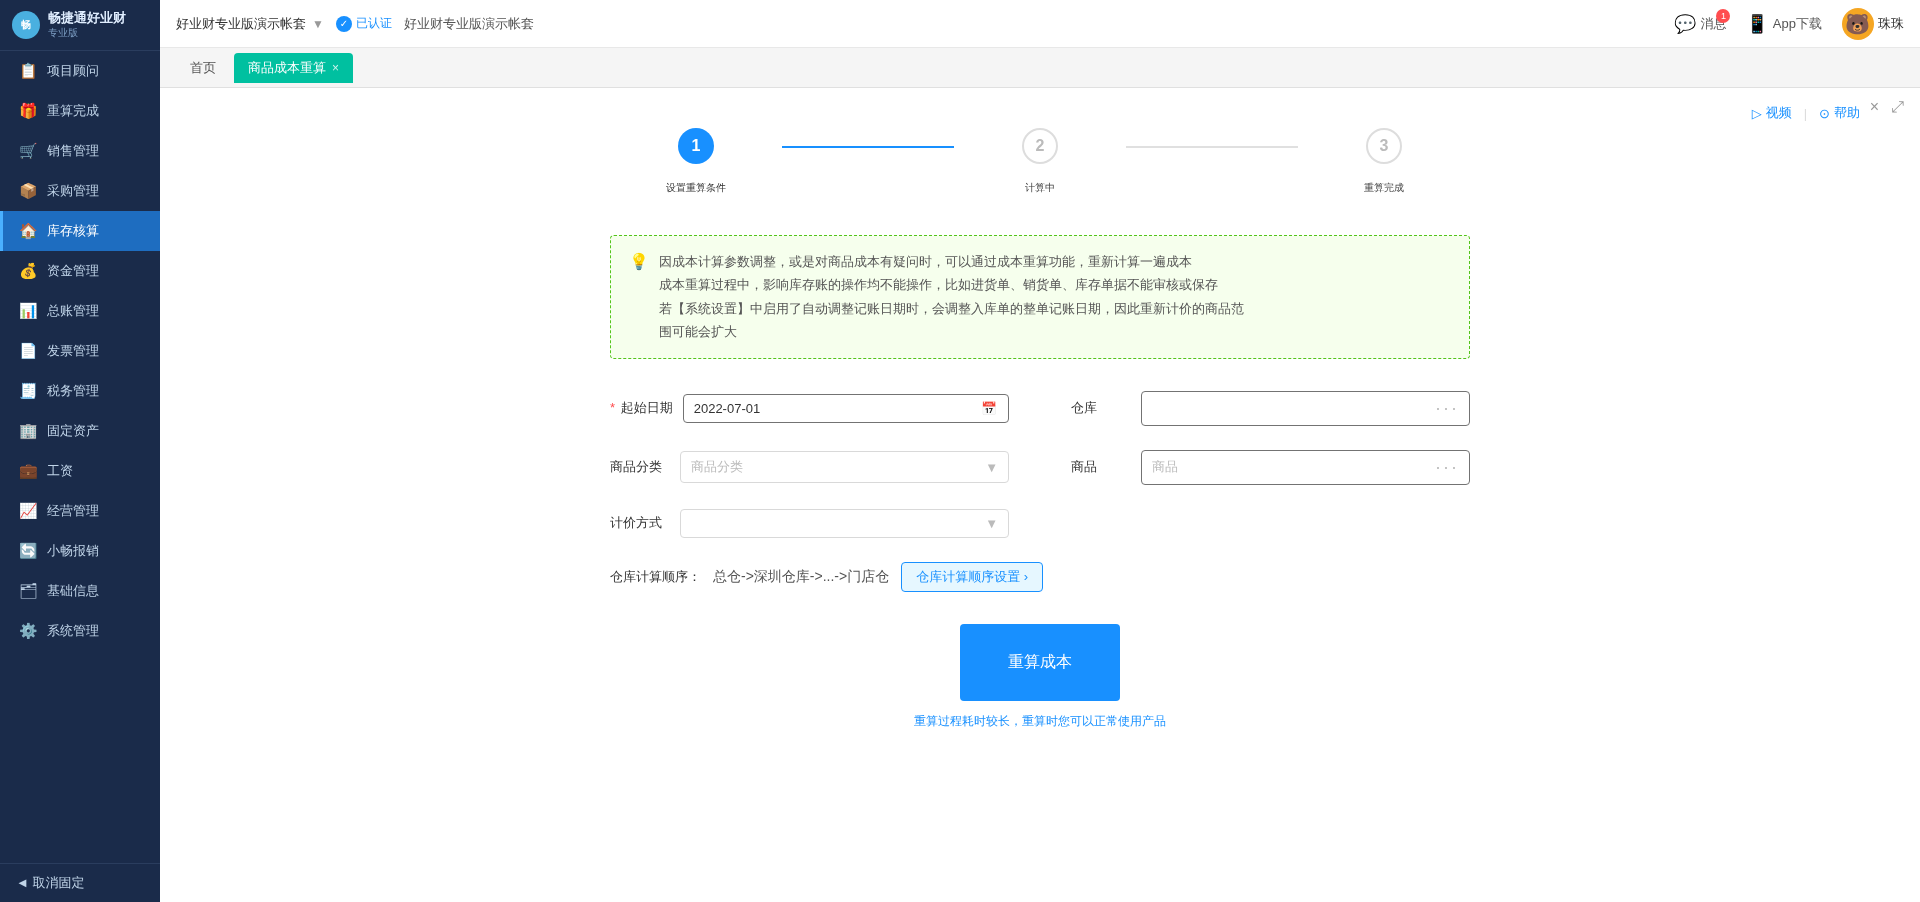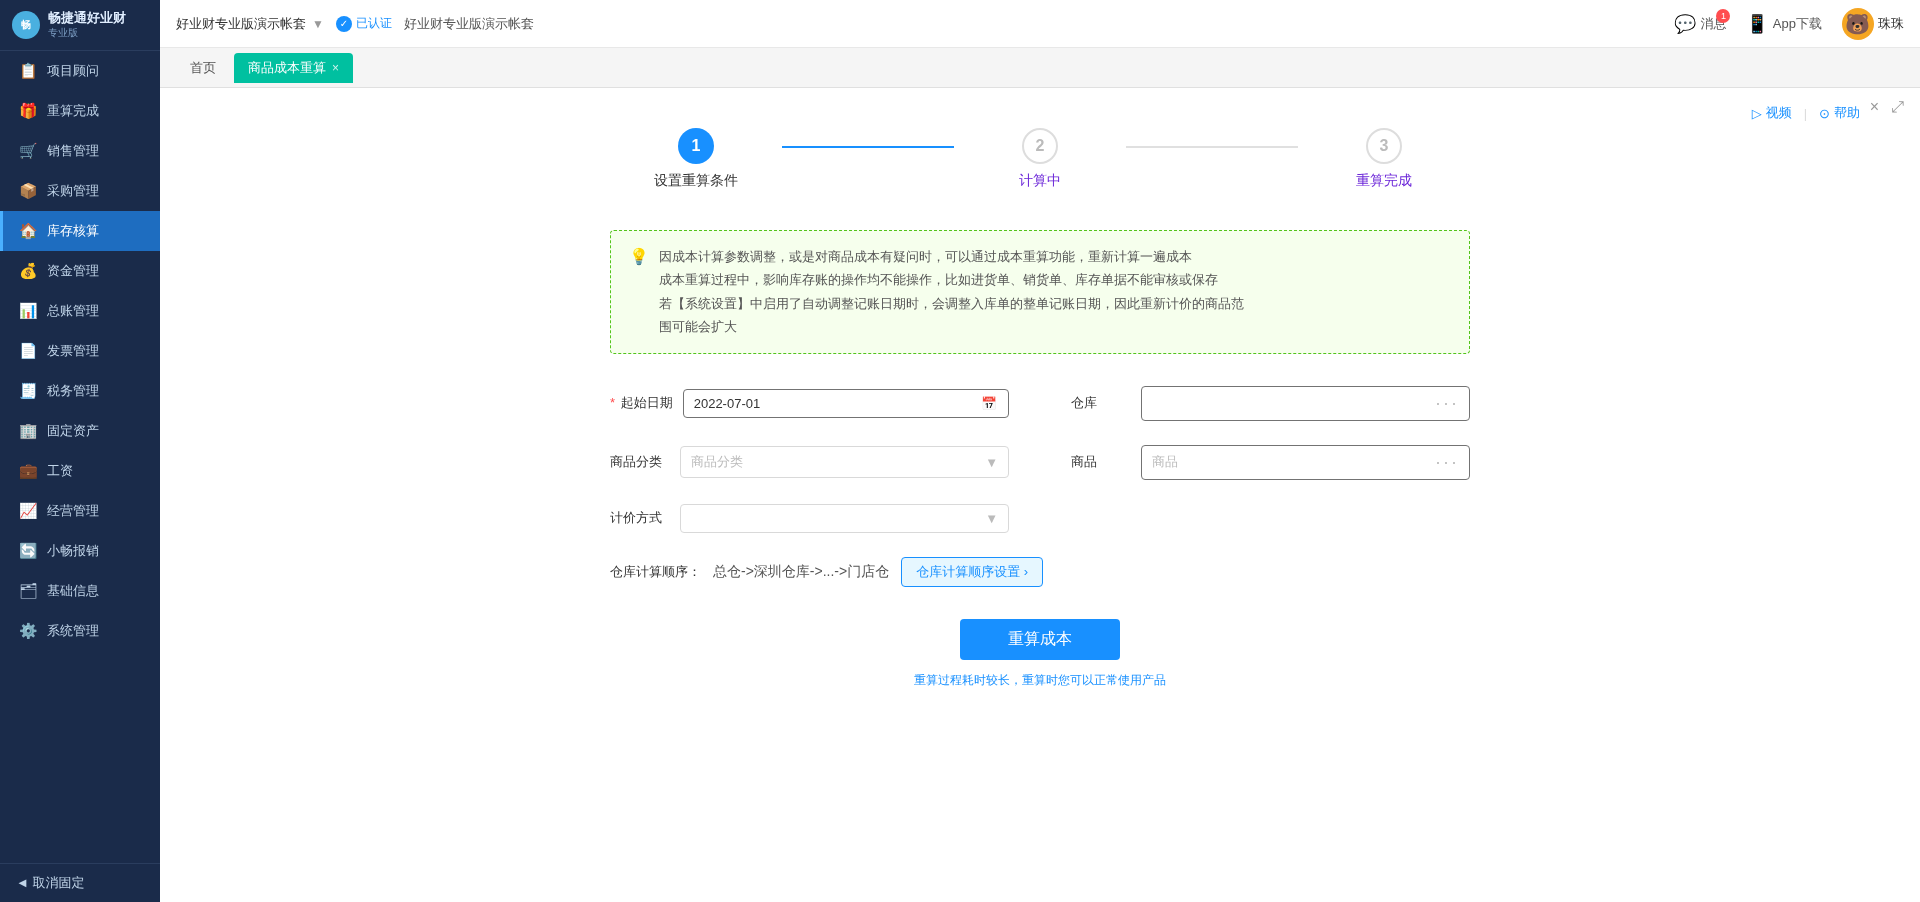--- a/index.html
+++ b/index.html
@@ -170,22 +170,22 @@
     .step-circle {
       width: 36px; height: 36px;
       border-radius: 50%;
       display: flex; align-items: center; justify-content: center;
       font-size: 16px; font-weight: bold;
       z-index: 2;
       position: relative;
     }
     .step-circle.active { background: #1890ff; color: white; }
     .step-circle.inactive { background: white; color: #bbb; border: 2px solid #ddd; }
-    .step-label { margin-top: 8px; font-size: 14px; color: #333; }
-    .step-label.inactive { color: #6d28d9; }
+    .step-label { margin-top: 17px; font-size: 10px; color: #333; }
+    .step-label.inactive { color: #404040; }
     .step-line {
       flex: 1;
       height: 2px;
       background: #e0e0e0;
       margin-top: 18px;
     }
     .step-line.active { background: #1890ff; }
 
     
     .info-box {
@@ -273,21 +273,21 @@
       display: flex; align-items: flex-start; gap: 4px;
       white-space: nowrap;
     }
 
     
     .btn-primary {
       background: #1890ff;
       color: white;
       border: none;
       border-radius: 4px;
-      padding: 10px 48px;
+      padding: 28px 48px;
       font-size: 16px;
       cursor: pointer;
       display: block;
       margin: 0 auto 12px;
     }
     .btn-hint { text-align: center; color: #1890ff; font-size: 12px; }
 
     
     .helper-btns {
       position: absolute; top: 16px; right: 60px;

